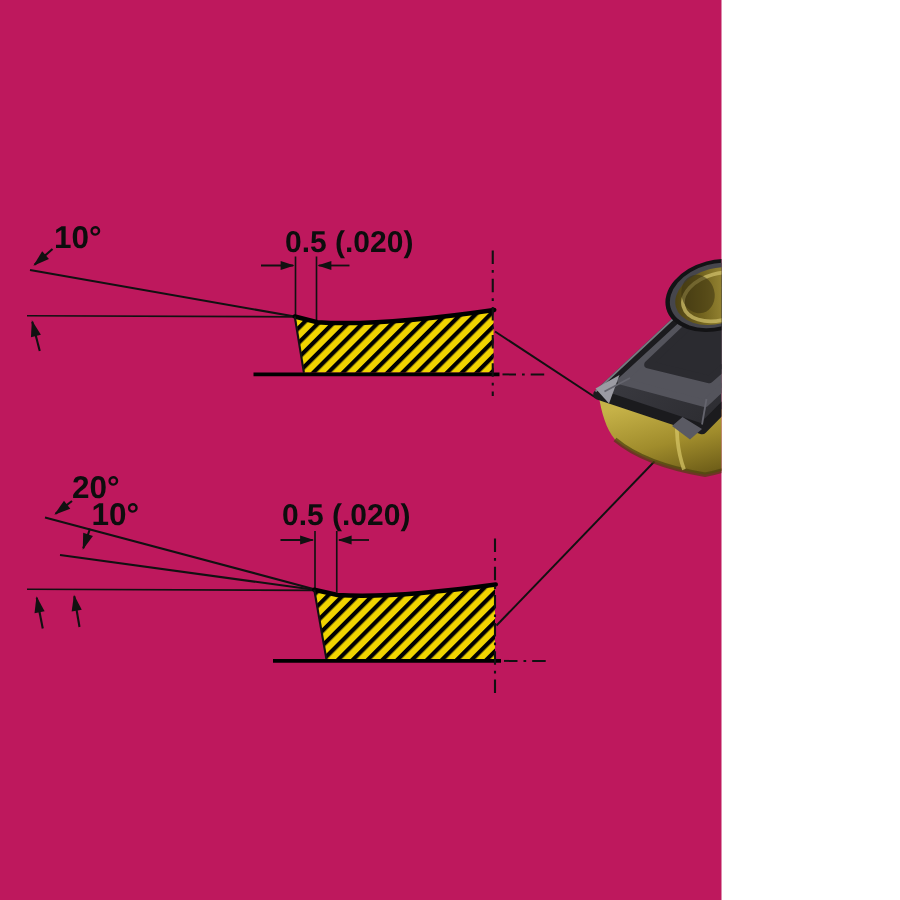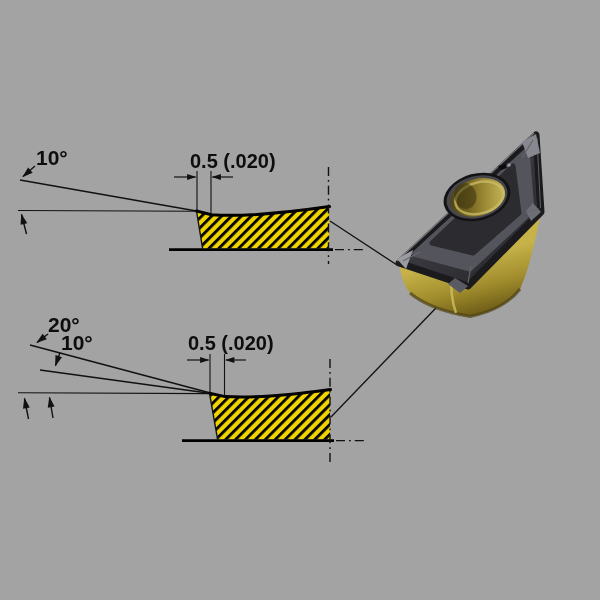--- a/index.html
+++ b/index.html
@@ -1,16 +1,16 @@
 <!DOCTYPE html>
 <html><head>
 <meta charset="utf-8">
 <style>
   html,body{margin:0;padding:0;background:#ffffff;}
-  #canvas{position:relative;width:600px;height:600px;background:#a3a3a3;overflow:hidden;}
+  #canvas{position:relative;width:481px;height:600px;background:#be185d;overflow:hidden;}
   svg{display:block;}
   .lbl{font-family:"Liberation Sans","DejaVu Sans",sans-serif;font-weight:bold;fill:#0d0d0d;}
   .angle-lbl{font-size:21px;}
   .dim-lbl{font-size:20px;}
   .thin{stroke:#111;stroke-width:1.1;fill:none;}
   .med{stroke:#111;stroke-width:1.4;fill:none;}
   .leader{stroke:#111;stroke-width:1.3;fill:none;}
   .edge{stroke:#000;stroke-width:3;fill:none;stroke-linecap:round;}
   .base{stroke:#000;stroke-width:2.6;fill:none;}
   .dashdot{stroke:#111;stroke-width:1.4;fill:none;stroke-dasharray:9 4 1.8 4;}

